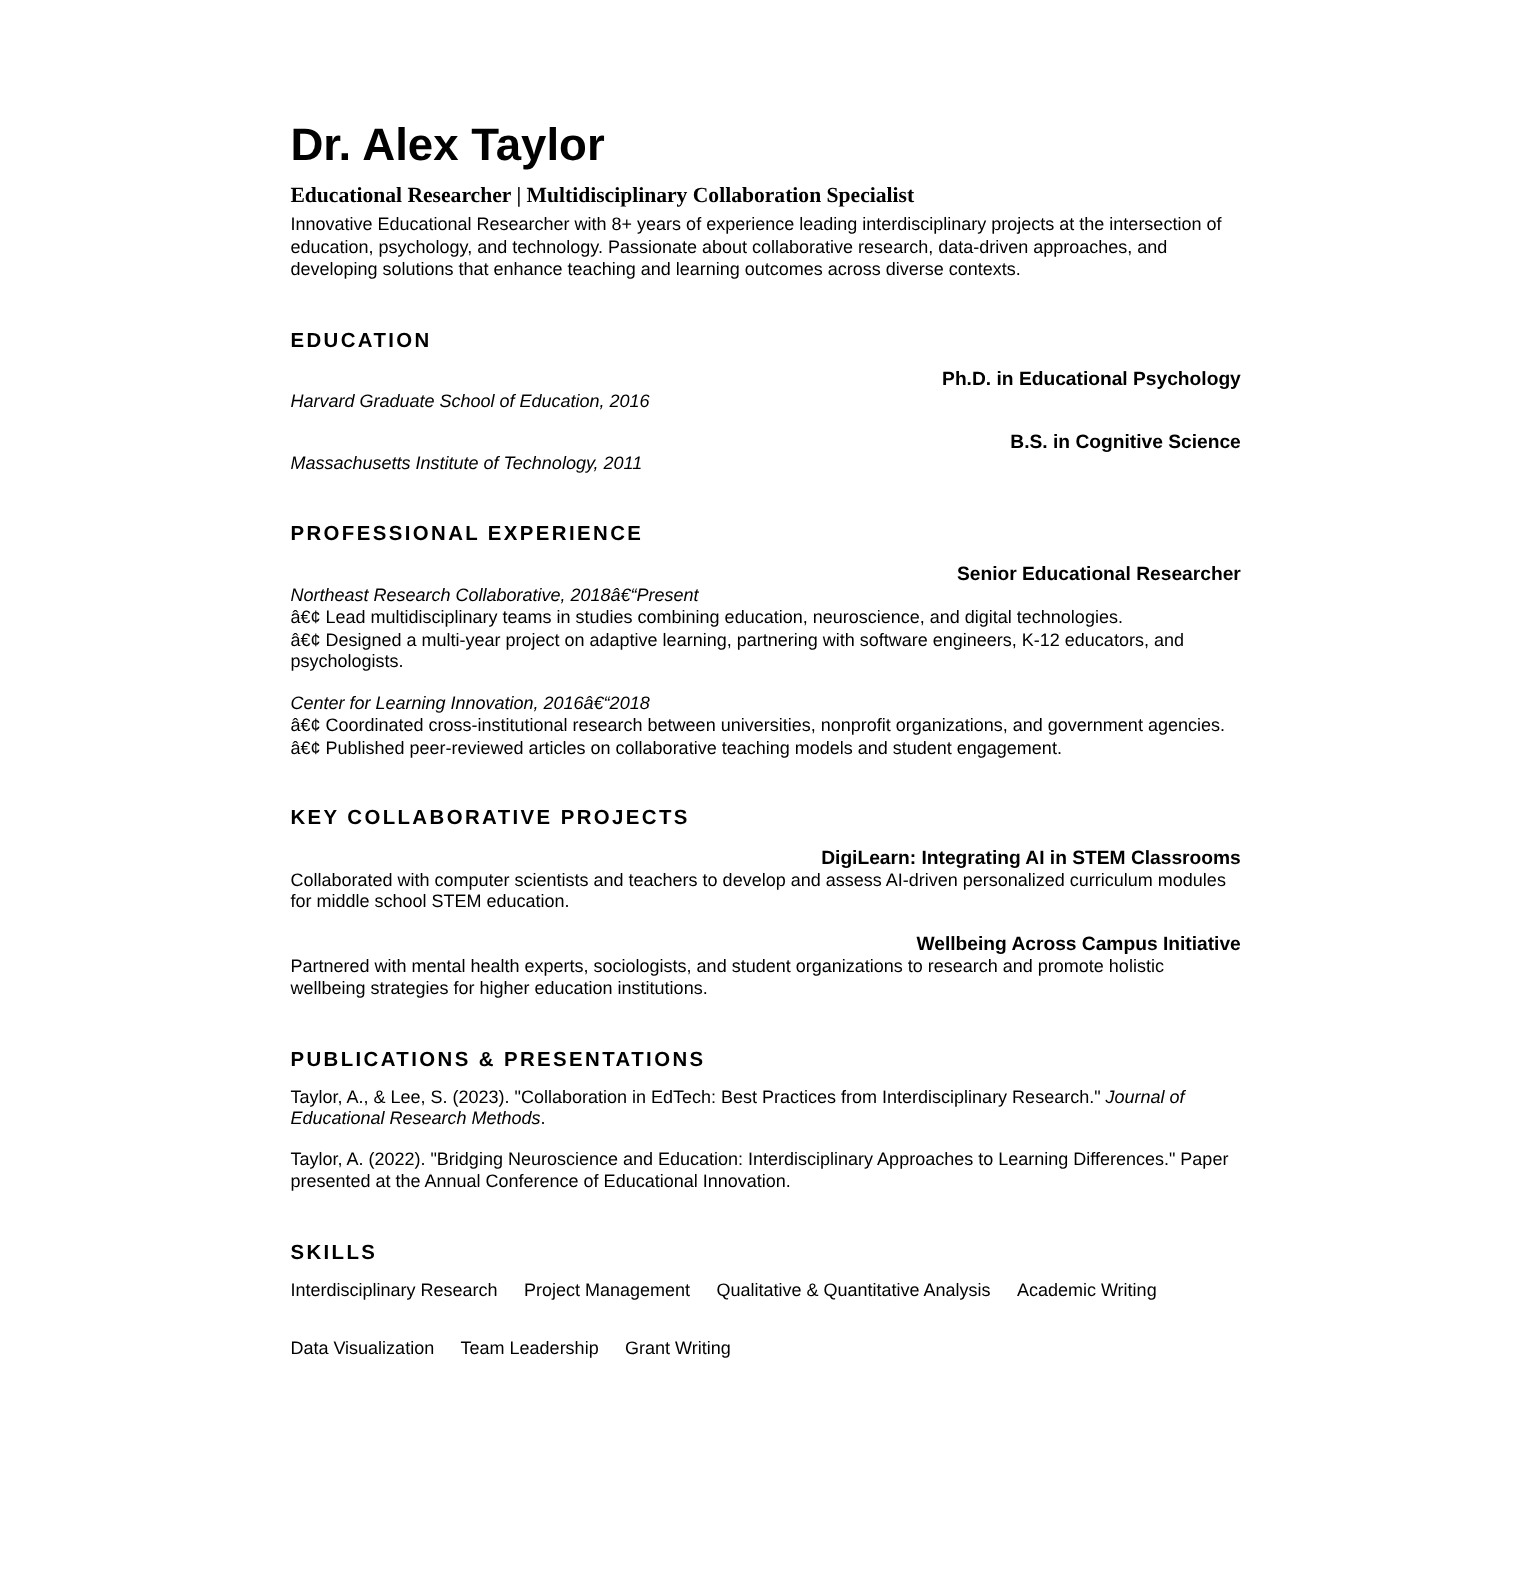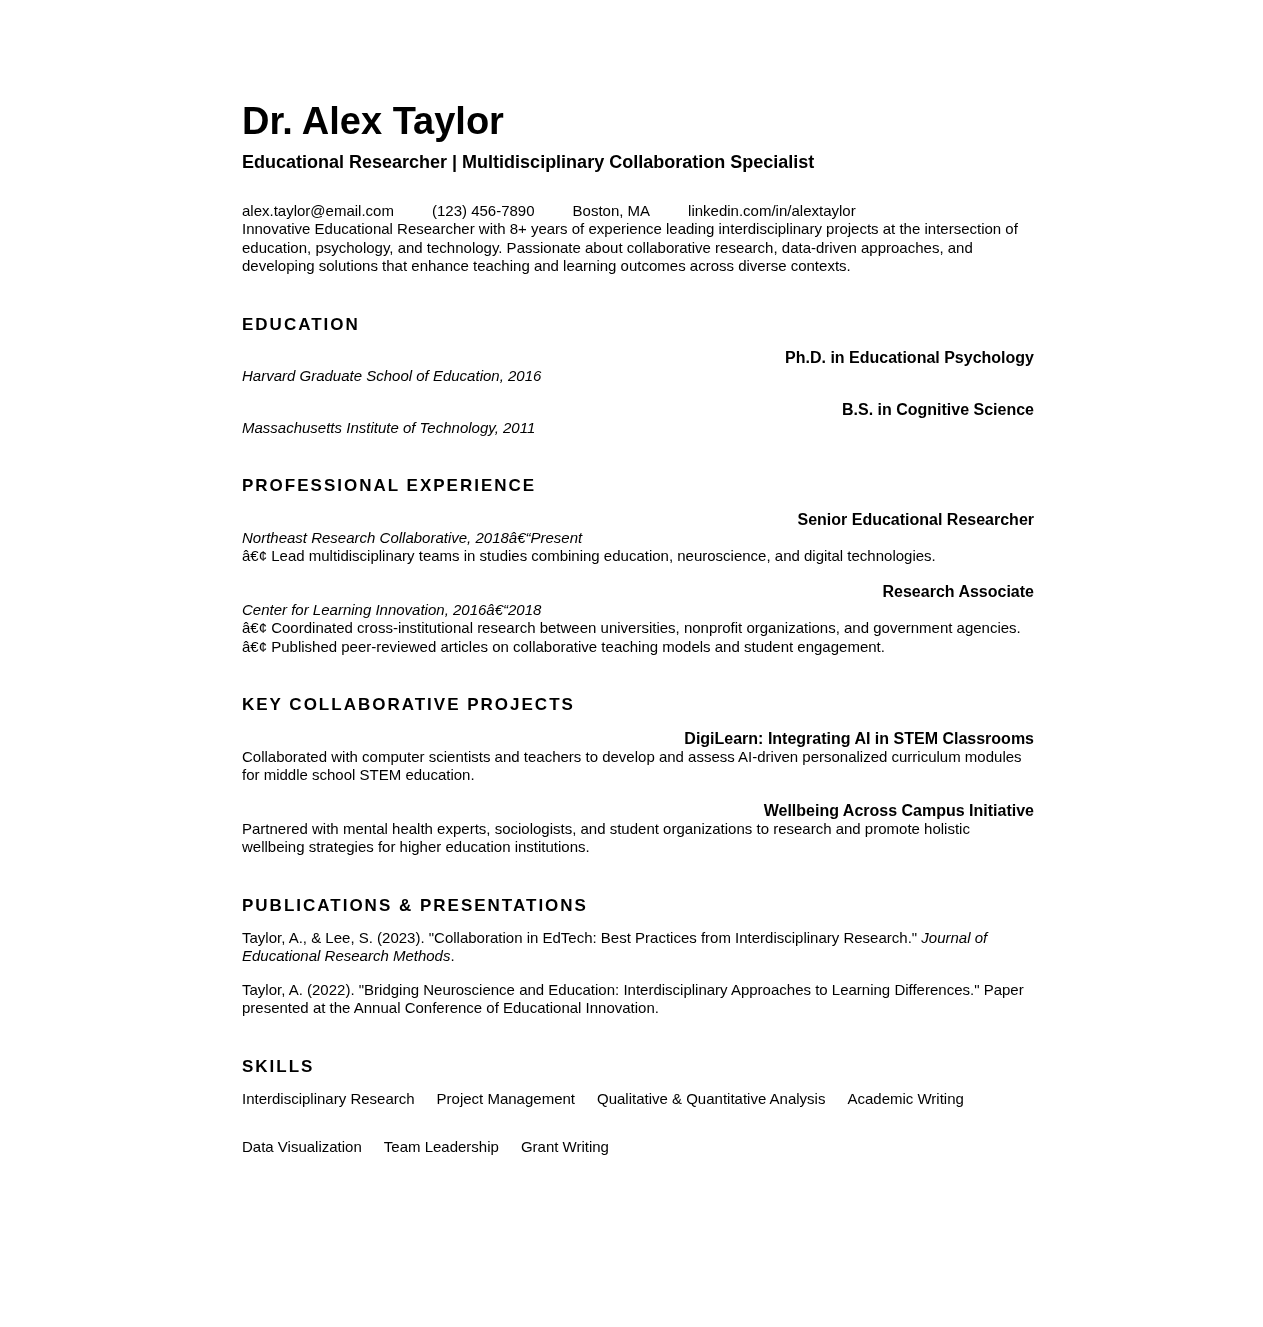--- a/index.html
+++ b/index.html
@@ -21,21 +21,22 @@
   .name {
     font-size: 38px;
     font-weight: bold;
     line-height: 1.1;
     margin: 0 0 9px 0;
   }
   .subtitle {
     font-size: 18px;
     font-weight: bold;
     line-height: 1.2;
-    margin: 0 0 29px 0;
+    margin: 0 0 6px 0;
+    font-family: Liberation Serif, serif;
   }
   .contact {
     display: flex;
     column-gap: 38px;
     font-size: 15px;
     line-height: 1.2;
   }
   .section-heading {
     font-size: 17px;
     font-weight: bold;
@@ -77,26 +78,20 @@
 </style>
 </head>
 <body>
 
 <div class="page">
   <div class="content">
 
     <h1 class="name">Dr. Alex Taylor</h1>
     <div class="subtitle">Educational Researcher | Multidisciplinary Collaboration Specialist</div>
 
-    <div class="contact">
-      <span>alex.taylor@email.com</span>
-      <span>(123) 456-7890</span>
-      <span>Boston, MA</span>
-      <span>linkedin.com/in/alextaylor</span>
-    </div>
 
     <section>
       <p class="body-text">Innovative Educational Researcher with 8+ years of experience leading interdisciplinary projects at the intersection of education, psychology, and technology. Passionate about collaborative research, data-driven approaches, and developing solutions that enhance teaching and learning outcomes across diverse contexts.</p>
     </section>
 
     <section>
       <h2 class="section-heading">EDUCATION</h2>
       <div class="edu-item">
         <p class="sub-title">Ph.D. in Educational Psychology</p>
         <p class="meta">Harvard Graduate School of Education, 2016</p>
@@ -106,23 +101,23 @@
         <p class="meta">Massachusetts Institute of Technology, 2011</p>
       </div>
     </section>
 
     <section>
       <h2 class="section-heading">PROFESSIONAL EXPERIENCE</h2>
       <div class="job">
         <p class="sub-title">Senior Educational Researcher</p>
         <p class="meta">Northeast Research Collaborative, 2018â€“Present</p>
         <p class="body-text">â€¢ Lead multidisciplinary teams in studies combining education, neuroscience, and digital technologies.</p>
+        <p class="body-text">â€¢ Designed a multi-year project on adaptive learning, partnering with software engineers, K-12 educators, and psychologists.</p>
       </div>
       <div class="job">
-        <p class="sub-title">Research Associate</p>
         <p class="meta">Center for Learning Innovation, 2016â€“2018</p>
         <p class="body-text">â€¢ Coordinated cross-institutional research between universities, nonprofit organizations, and government agencies.</p>
         <p class="body-text">â€¢ Published peer-reviewed articles on collaborative teaching models and student engagement.</p>
       </div>
     </section>
 
     <section>
       <h2 class="section-heading">KEY COLLABORATIVE PROJECTS</h2>
       <div class="project">
         <p class="sub-title">DigiLearn: Integrating AI in STEM Classrooms</p>

